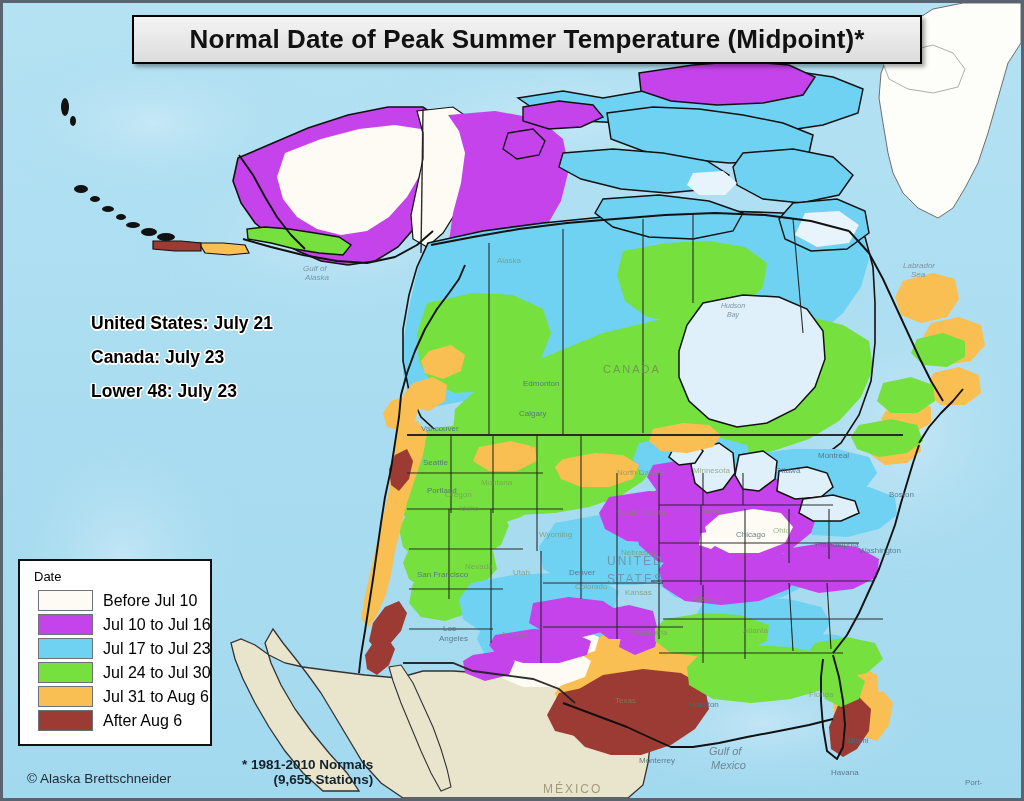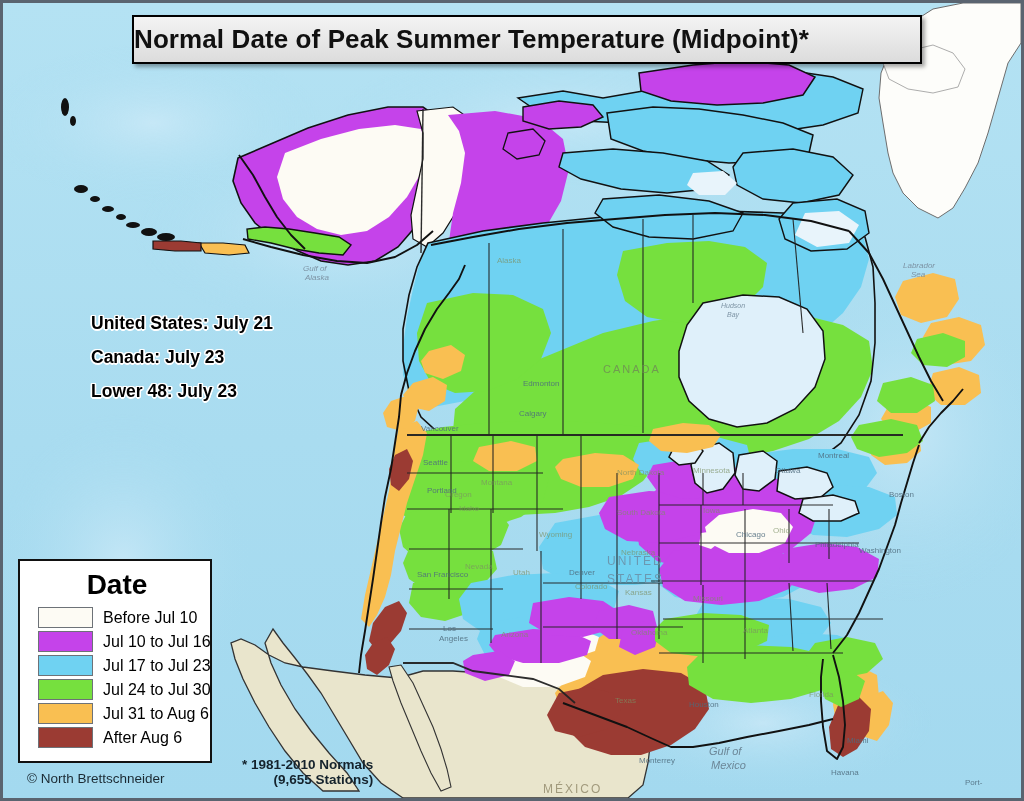--- a/index.html
+++ b/index.html
@@ -25,21 +25,21 @@
   #map-canvas{
     position:absolute;left:0;top:0;width:1018px;height:795px;
   }
 
   
   #title-box{
     position:absolute;left:129px;top:12px;width:790px;height:49px;
     background:linear-gradient(180deg,#f3f3f3 0%,#e9e9e9 45%,#dcdcdc 100%);
     border:2px solid #000;
     box-shadow:3px 3px 4px rgba(0,0,0,.35);
-    display:flex;align-items:center;
+    display:flex;align-items:center;justify-content:center;
     z-index:40;
     box-sizing:border-box;
   }
   #title-text{
     font-size:26px;font-weight:bold;color:#111;letter-spacing:.1px;
     white-space:nowrap;
   }
 
   
   #stats{
@@ -55,21 +55,21 @@
 
   
   #legend{
     position:absolute;left:15px;top:556px;width:194px;
     background:#ffffff;border:2px solid #111;
     padding:8px 10px 10px 12px;
     box-sizing:border-box;
     z-index:38;
   }
   #legend-title{
-    font-size:28px;font-weight:bold;color:#000;margin:0 0 6px 2px;text-align:center;
+    font-size:13px;font-weight:normal;color:#000;margin:0 0 6px 2px;
   }
   .legend-row{display:flex;align-items:center;margin-bottom:3px;padding-left:6px;}
   .swatch{
     width:55px;height:21px;border:1px solid #6d7278;
     flex:0 0 auto;box-sizing:border-box;
   }
   .legend-label{
     margin-left:10px;font-size:16px;color:#000;white-space:nowrap;
   }
 
@@ -592,21 +592,21 @@
         <span class="swatch" style="background:#f9bf52"></span>
         <span class="legend-label">Jul 31 to Aug 6</span>
       </div>
 
       <div class="legend-row">
         <span class="swatch" style="background:#9b3b33"></span>
         <span class="legend-label">After Aug 6</span>
       </div>
     </div>
 
-    <div id="copyright">© North Brettschneider</div>
+    <div id="copyright">© Alaska Brettschneider</div>
 
     <div id="footnote">
       <div class="footnote-line">* 1981-2010 Normals</div>
       <div class="footnote-line">(9,655 Stations)</div>
     </div>
 
   </div>
 </div>
 
 </body></html>

